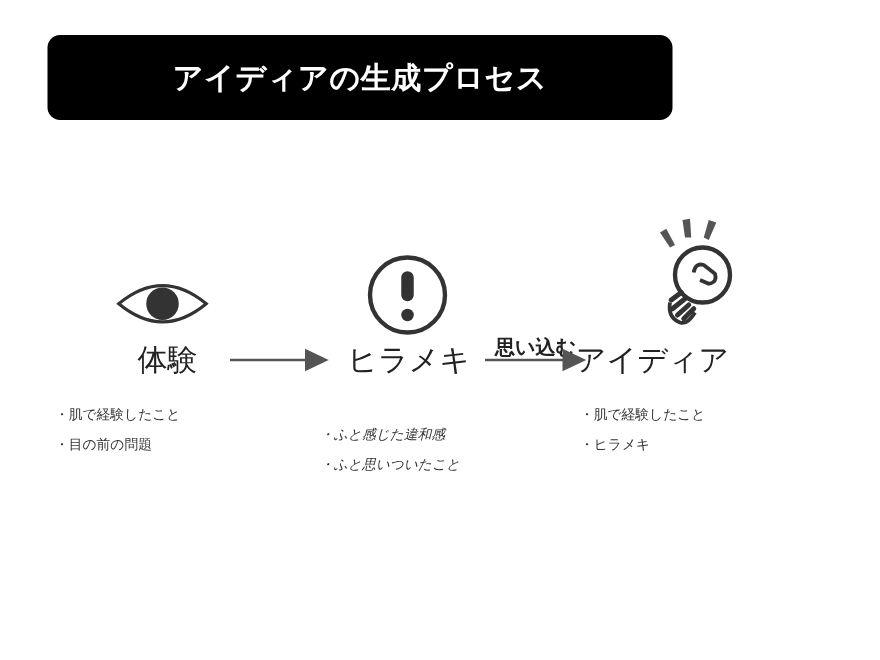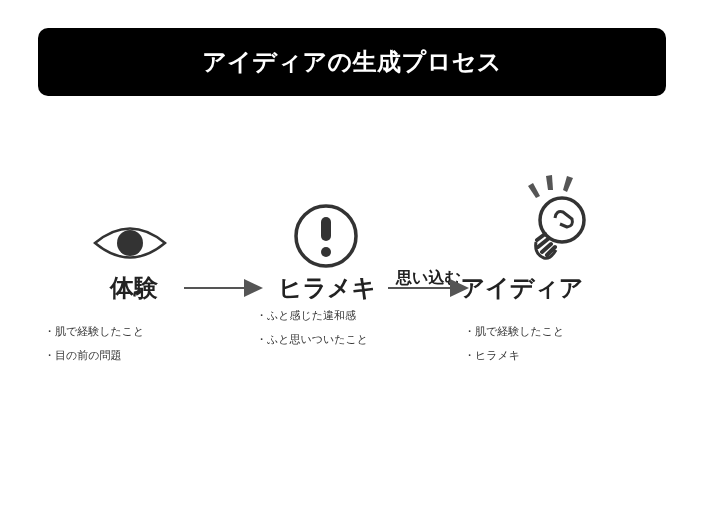--- a/index.html
+++ b/index.html
@@ -1,28 +1,28 @@
 <!DOCTYPE html>
 <html><head>
 <meta charset="utf-8">
 <style>
   html, body { margin: 0; padding: 0; }
   body {
     width: 704px; height: 528px; background: #ffffff; position: relative; overflow: hidden;
     font-family: "DejaVu Sans", "Liberation Sans", sans-serif; color: #222;
   }
   .title-bar {
-    position: absolute; left: 38px; top: 28px; width: 628px; height: 68px;
+    position: absolute; left: 38px; top: 28px; width: 500px; height: 68px;
     background: #000; border-radius: 10px;
     display: flex; align-items: center; justify-content: center;
   }
   .title-text { color: #fff; font-size: 24px; font-weight: bold; letter-spacing: 0.5px; }
   .icon { position: absolute; }
   .label {
-    position: absolute; font-size: 24px; font-weight: bold; color: #222;
+    position: absolute; font-size: 24px; font-weight: normal; color: #222;
     white-space: nowrap; transform: translateX(-50%);
   }
   .arrow { position: absolute; }
   .arrow-label {
     position: absolute; font-size: 16px; font-weight: bold; color: #222; white-space: nowrap;
   }
   .bullets { position: absolute; font-size: 11px; color: #333; line-height: 24px; }
   .bullets div { white-space: nowrap; }
 </style>
 </head>
@@ -68,20 +68,20 @@
 
   <path d="M23 62 L15 68 M26 67 L16 75 M29 72 L20 80 M33 75 L25 83" stroke="#333" stroke-width="4" stroke-linecap="round"></path>
   <path d="M14 70 Q12 82 22 86 Q28 88 34 78" fill="none" stroke="#333" stroke-width="3"></path>
 </svg>
 <div class="label" style="left:522px; top:272px;">アイディア</div>
 
 <div class="bullets" style="left:44px; top:320px;">
   <div>・肌で経験したこと</div>
   <div>・目の前の問題</div>
 </div>
-<div class="bullets" style="left:256px; top:304px;">
+<div class="bullets" style="left:256px; top:336px;font-style:italic;">
   <div>・ふと感じた違和感</div>
   <div>・ふと思いついたこと</div>
 </div>
 <div class="bullets" style="left:464px; top:320px;">
   <div>・肌で経験したこと</div>
   <div>・ヒラメキ</div>
 </div>
 
 </body></html>

